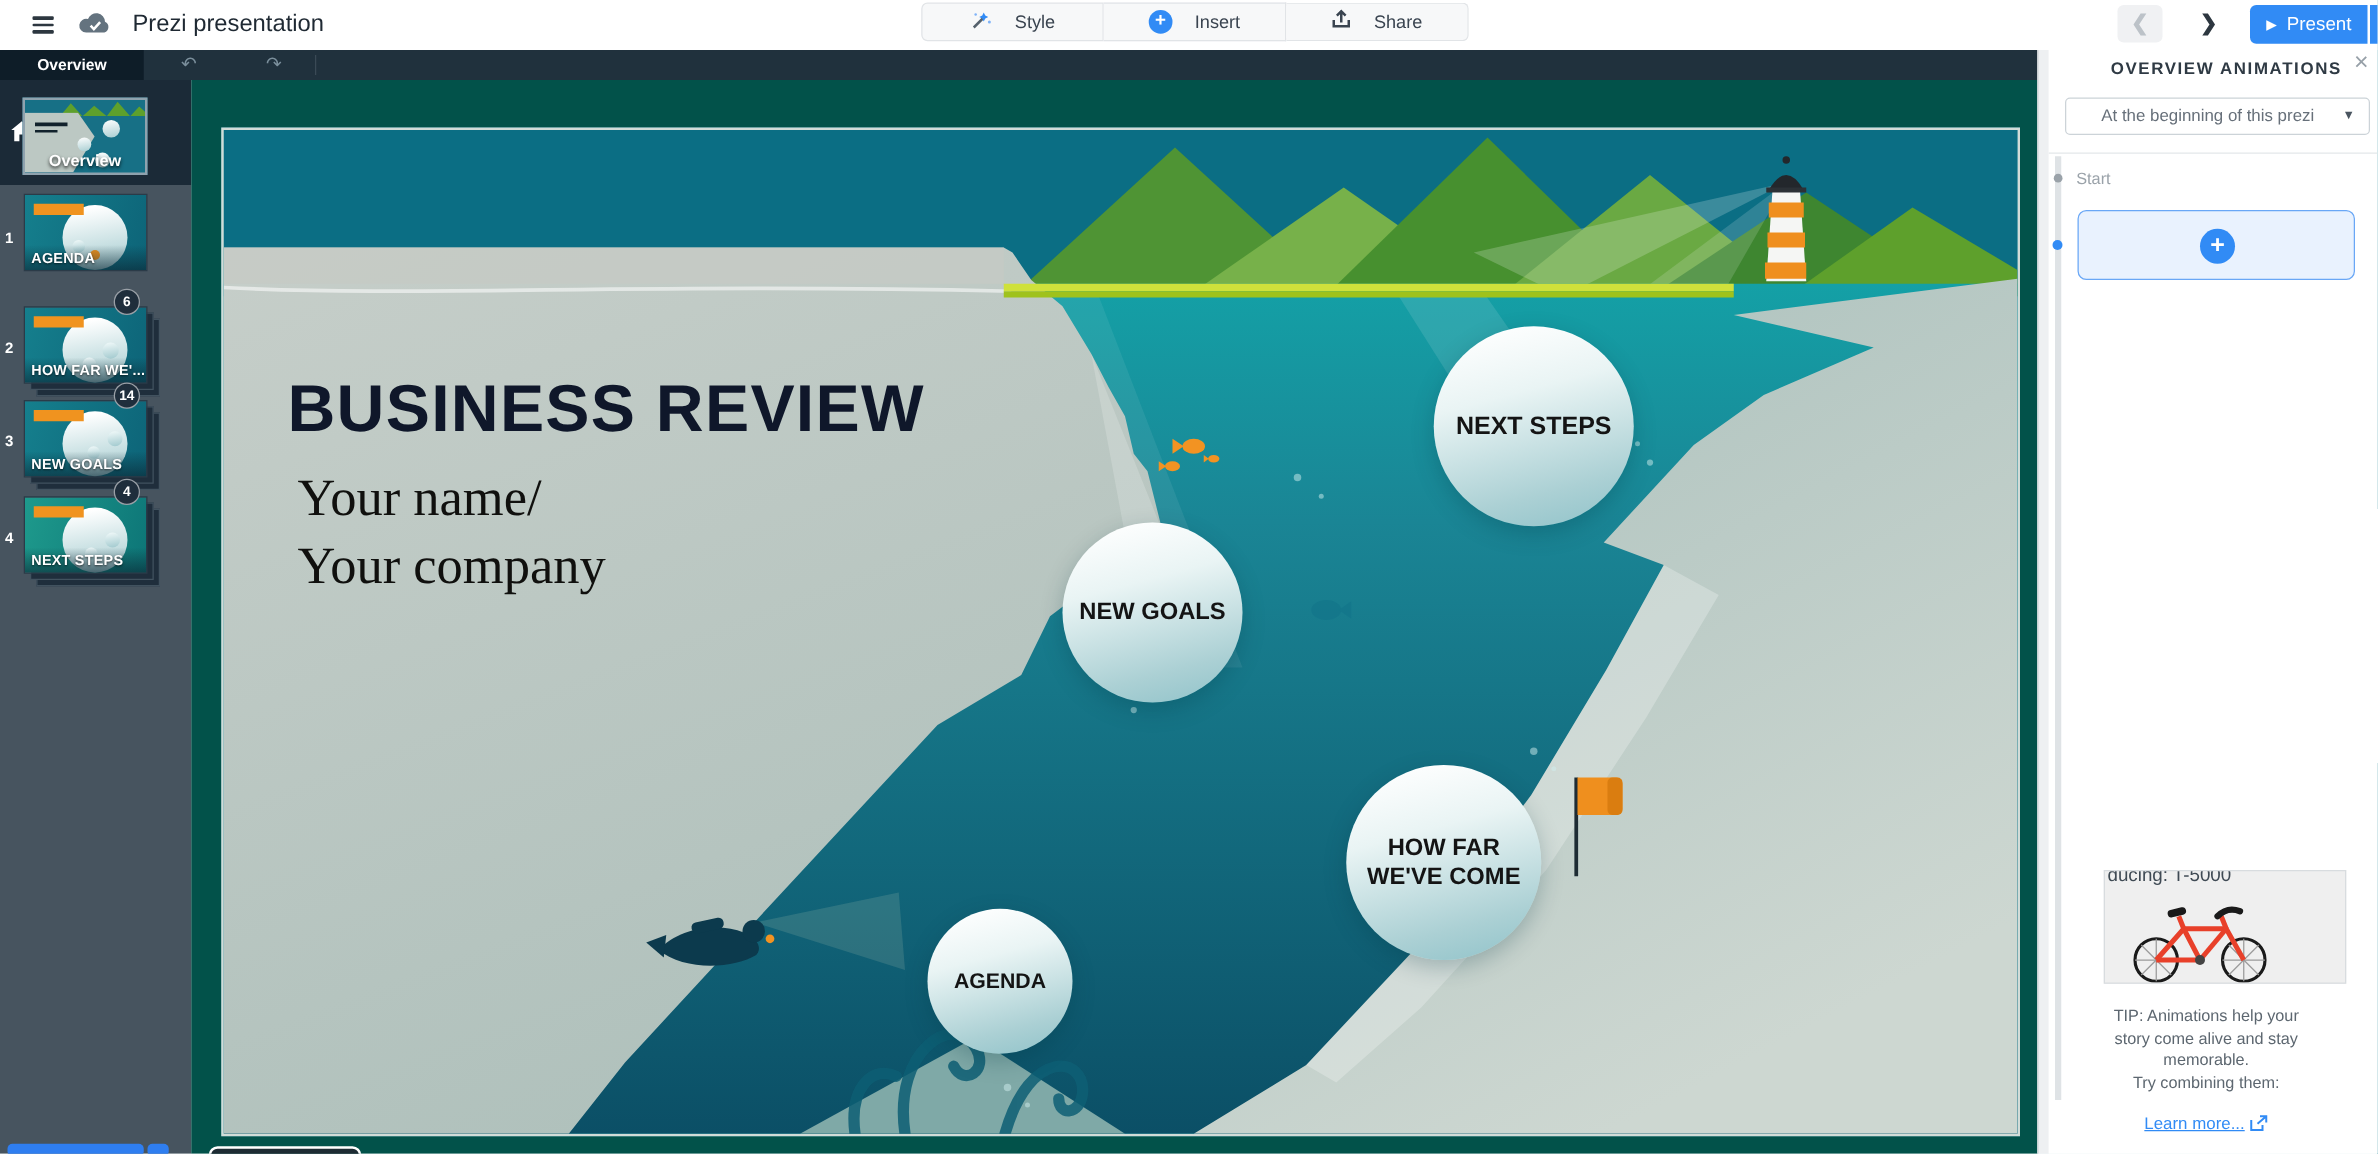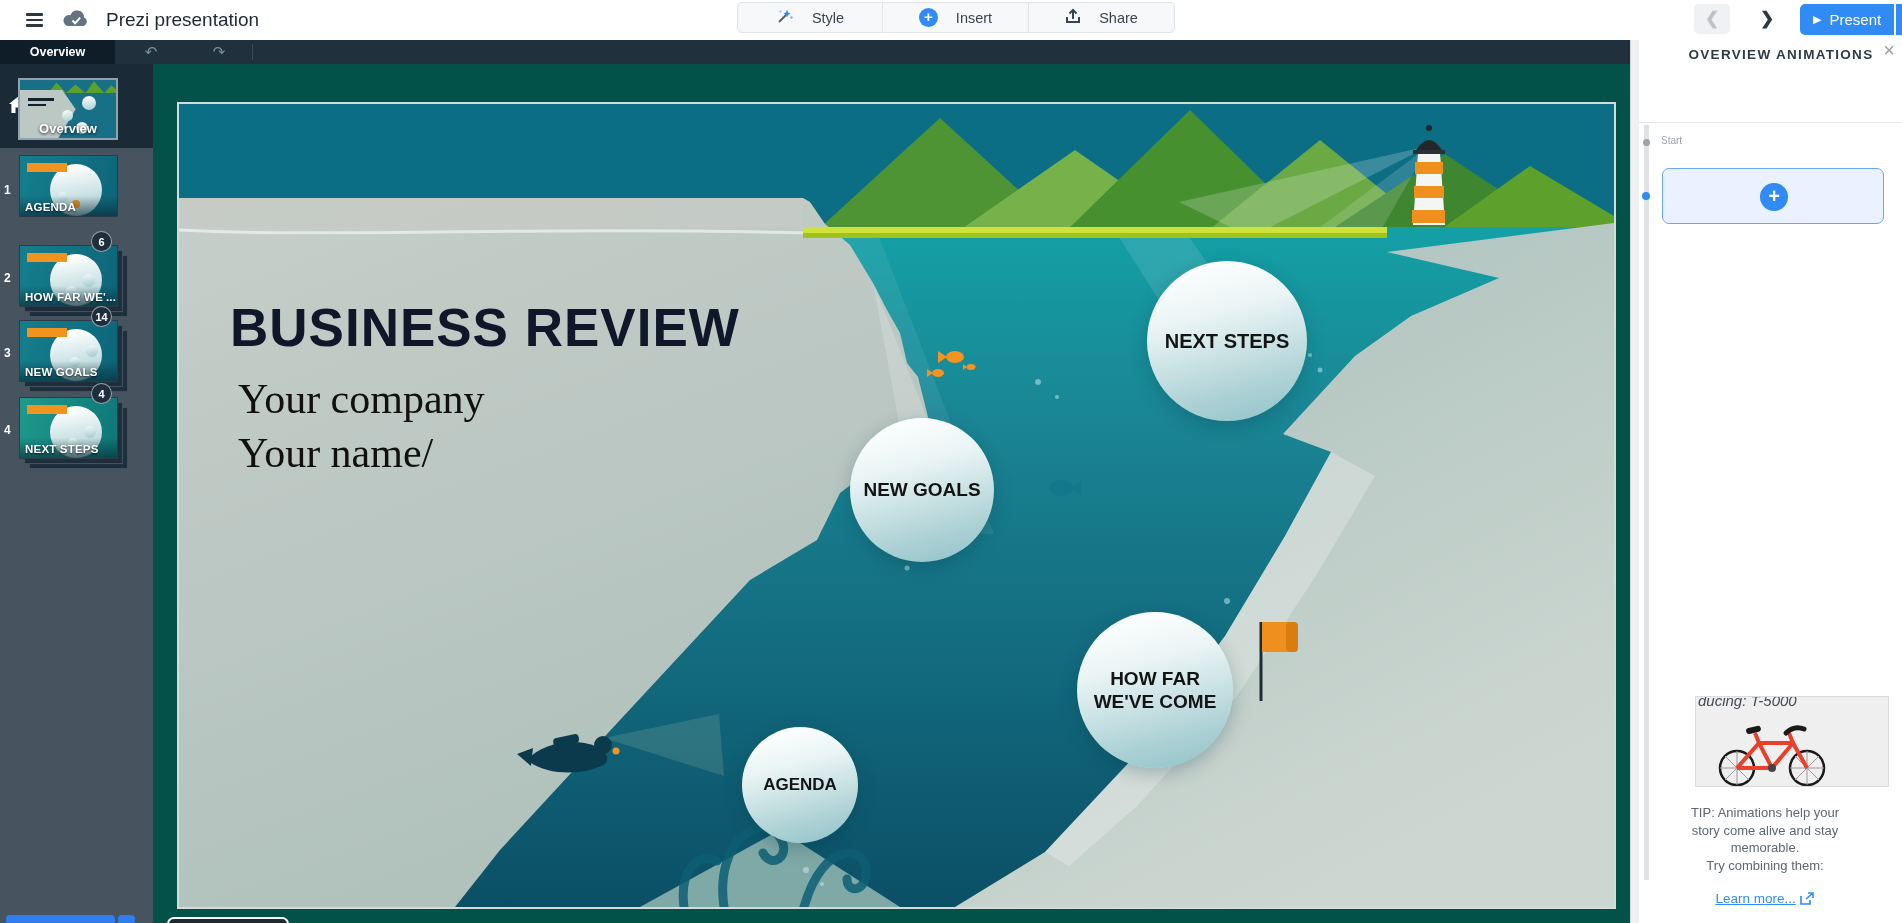--- a/index.html
+++ b/index.html
@@ -102,27 +102,27 @@
   .panel-close { position:absolute; left:239px; top:0px; width:22px; height:22px; color:#97a0a8;
     font-size:20px; line-height:21px; text-align:center; cursor:pointer; }
   .panel-dd { position:absolute; left:13px; top:38px; width:244px; height:30px; border:1px solid #ccd3d8;
     border-radius:4px; background:#fff; color:#67707a; font-size:13.5px; line-height:28px;
     padding-left:28px; cursor:pointer; }
   .panel-dd .caret { position:absolute; right:11px; top:0; color:#4a5560; font-size:10px; }
   .panel-div { position:absolute; left:0; top:82px; width:263px; height:1px; background:#e4e8ea; }
   .track { position:absolute; left:5px; top:85px; width:5px; height:755px; background:#dfe3e6; }
   .dot-gray { position:absolute; left:4px; top:99px; width:7px; height:7px; border-radius:50%; background:#9aa2a9; }
   .dot-blue { position:absolute; left:3px; top:152px; width:8px; height:8px; border-radius:50%; background:#318bf5; }
-  .start-label { position:absolute; left:22px; top:95px; color:#9aa2a9; font-size:10px; }
+  .start-label { position:absolute; left:22px; top:95px; color:#9aa2a9; font-size:13px; }
   .add-box { position:absolute; left:23px; top:128px; width:222px; height:56px; background:#e9f2fe;
     border:1px solid #69a7f6; border-radius:7px; cursor:pointer; }
   .add-plus { position:absolute; left:97px; top:14px; width:28px; height:28px; border-radius:50%;
     background:#318bf5; color:#fff; font-size:20px; font-weight:bold; text-align:center; line-height:27px; }
-  .tip-img { position:absolute; left:56px; top:656px; width:194px; height:91px; background:#efefef;
-    border:1px solid #d8dcdf; overflow:hidden;font-style:italic; }
+  .tip-img { position:absolute; left:44px; top:656px; width:194px; height:91px; background:#efefef;
+    border:1px solid #d8dcdf; overflow:hidden; }
   .tip-caption { position:absolute; left:2px; top:-5px; color:#3f4a54; font-size:15px; white-space:nowrap; }
   .tip-text { position:absolute; left:0; top:764px; width:252px; text-align:center; color:#5d6770;
     font-size:13px; line-height:17.5px; }
   .learn-more { position:absolute; left:0; top:851px; width:252px; text-align:center; color:#318bf5;
     font-size:13.5px; cursor:pointer; }
   .learn-more u { text-decoration:underline; }
 </style>
 </head>
 <body>
 
@@ -385,40 +385,44 @@
         <rect x="34" y="10" width="26" height="9" rx="4" fill="#0c3a4d" transform="rotate(-12 47 14)"></rect>
         <polygon points="-2,28 14,22 12,40" fill="#0c3a4d"></polygon>
         <circle cx="97" cy="25" r="3.5" fill="#f29322"></circle>
       </g>
     </svg>
 
   </div>
 
   <div class="slide-title">BUSINESS REVIEW</div>
   <div class="slide-byline">
+    <div>Your name/</div>
     <div>Your company</div>
-    <div>Your name/</div>
   </div>
 
   <div class="bubble-circle" style="left:1147px; top:261px; width:160px; height:160px; font-size:20px;">NEXT STEPS</div>
   <div class="bubble-circle" style="left:850px; top:418px; width:144px; height:144px; font-size:19px;">NEW GOALS</div>
   <div class="bubble-circle" style="left:1077px; top:612px; width:156px; height:156px; font-size:19px; line-height:23px;">
     <div>
         <div>HOW FAR</div>
          <div>WE'VE COME</div>
       </div>
   </div>
   <div class="bubble-circle" style="left:742px; top:727px; width:116px; height:116px; font-size:17px;">AGENDA</div>
 
   <div class="canvas-tip"></div>
 
   <div class="gutter"></div>
   <div class="panel">
     <div class="panel-header">OVERVIEW ANIMATIONS</div>
     <div class="panel-close">×</div>
+    <div class="panel-dd">
+      <span>At the beginning of this prezi</span>
+      <span class="caret">▼</span>
+    </div>
     <div class="panel-div"></div>
     <div class="track"></div>
     <div class="dot-gray"></div>
     <div class="start-label">Start</div>
     <div class="dot-blue"></div>
     <div class="add-box">
       <div class="add-plus">+</div>
     </div>
 
     <div class="tip-img">

